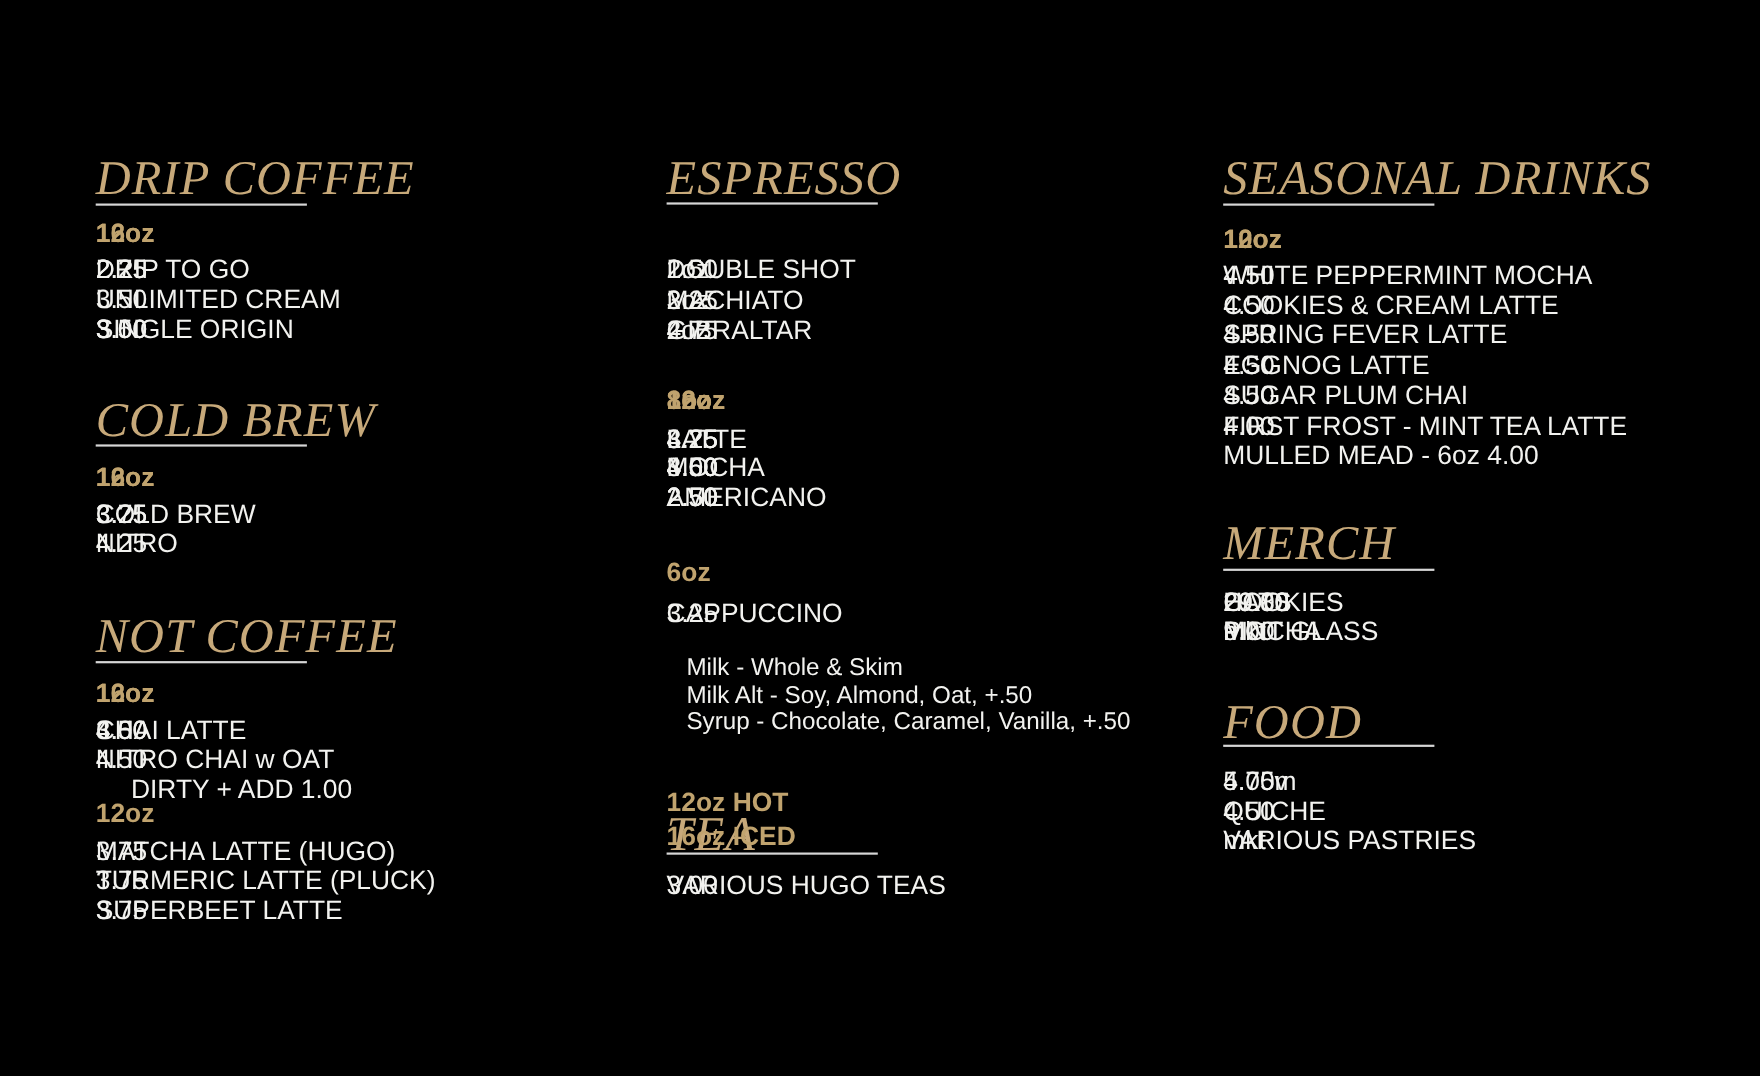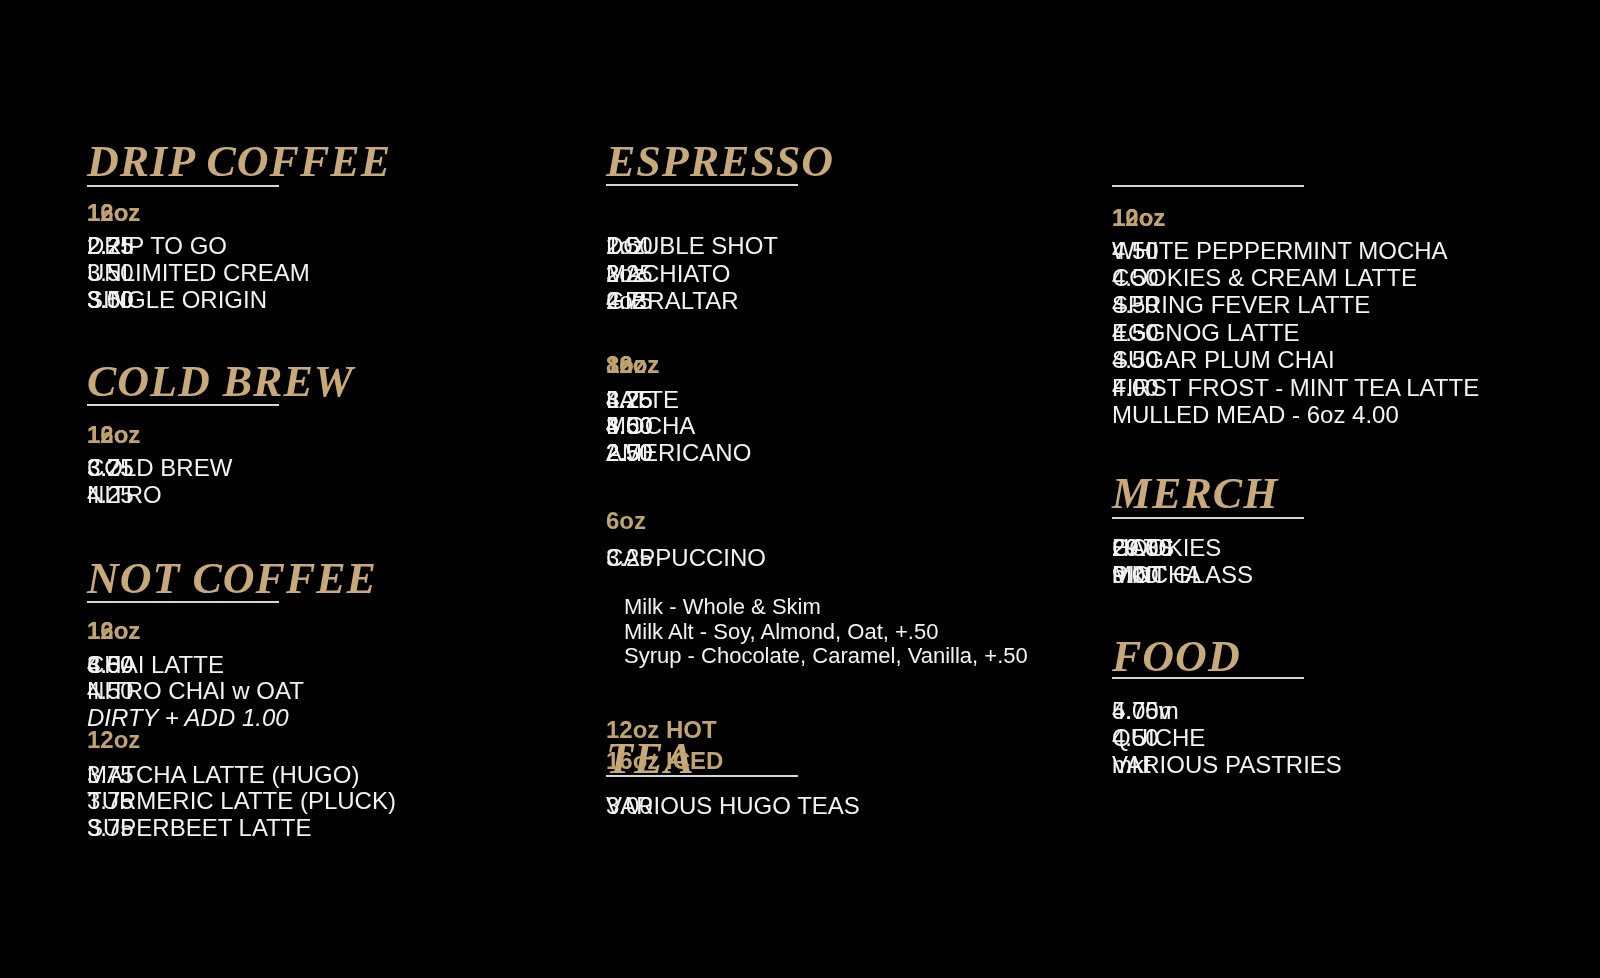--- a/index.html
+++ b/index.html
@@ -10,30 +10,30 @@
     font-family:"Liberation Sans","DejaVu Sans",sans-serif;
   }
   .board{position:absolute;inset:0;}
   .col{position:absolute;top:0;height:978px;}
   #col1{left:87px;width:510px;}
   #col2{left:606px;width:500px;}
   #col3{left:1112px;width:480px;}
   .h{
     position:absolute;left:0;
     font-family:"Liberation Serif","DejaVu Serif",serif;
-    font-style:italic;font-weight:700;
+    font-style:italic;font-weight:400;
     font-size:44px;line-height:48px;
     color:var(--gold,#C7A97A);
     letter-spacing:1px;white-space:nowrap;
   }
   .rule{position:absolute;left:0;width:192px;height:2px;background:var(--rule,#D6D6D6);}
   .row{position:absolute;left:0;width:100%;height:26px;font-size:24px;line-height:26px;color:var(--text,#F2F2EF);white-space:nowrap;}
   .row span{position:absolute;top:0;left:0;white-space:nowrap;}
   .szh{color:var(--gold_header,#C0A36E);font-weight:700;}
-  .note{font-style:italic;}
+  .note{margin-left:32px;}
   .small{font-size:22px;line-height:25px;height:25px;margin-left:18px;}
   .x128{left:128px}.x192{left:192px}.x261{left:261px}.x269{left:269px}.x270{left:270px}
   .x273{left:273px}.x278{left:278px}.x345{left:345px}.x347{left:347px}.x351{left:351px}
   .x353{left:353px}.x356{left:356px}.x361{left:361px}
 </style>
 </head>
 <body>
 
 <div class="board">
 
@@ -182,20 +182,21 @@
       <span class="szh x270">16oz ICED</span>
     </div>
     <div class="row" style="top:793px">
       <span class="nm">VARIOUS HUGO TEAS</span>
       <span class="x270">3.00</span>
     </div>
   </div>
 
   <div class="col" id="col3">
 
+    <div class="h" style="top:138px">SEASONAL DRINKS</div>
     <div class="rule" style="top:185px"></div>
     <div class="row" style="top:205px">
       <span class="szh x278">10oz</span>
       <span class="szh x353">12oz</span>
     </div>
     <div class="row" style="top:238px">
       <span class="nm">WHITE PEPPERMINT MOCHA</span>
       <span class="x356">4.50</span>
     </div>
     <div class="row" style="top:265px">

